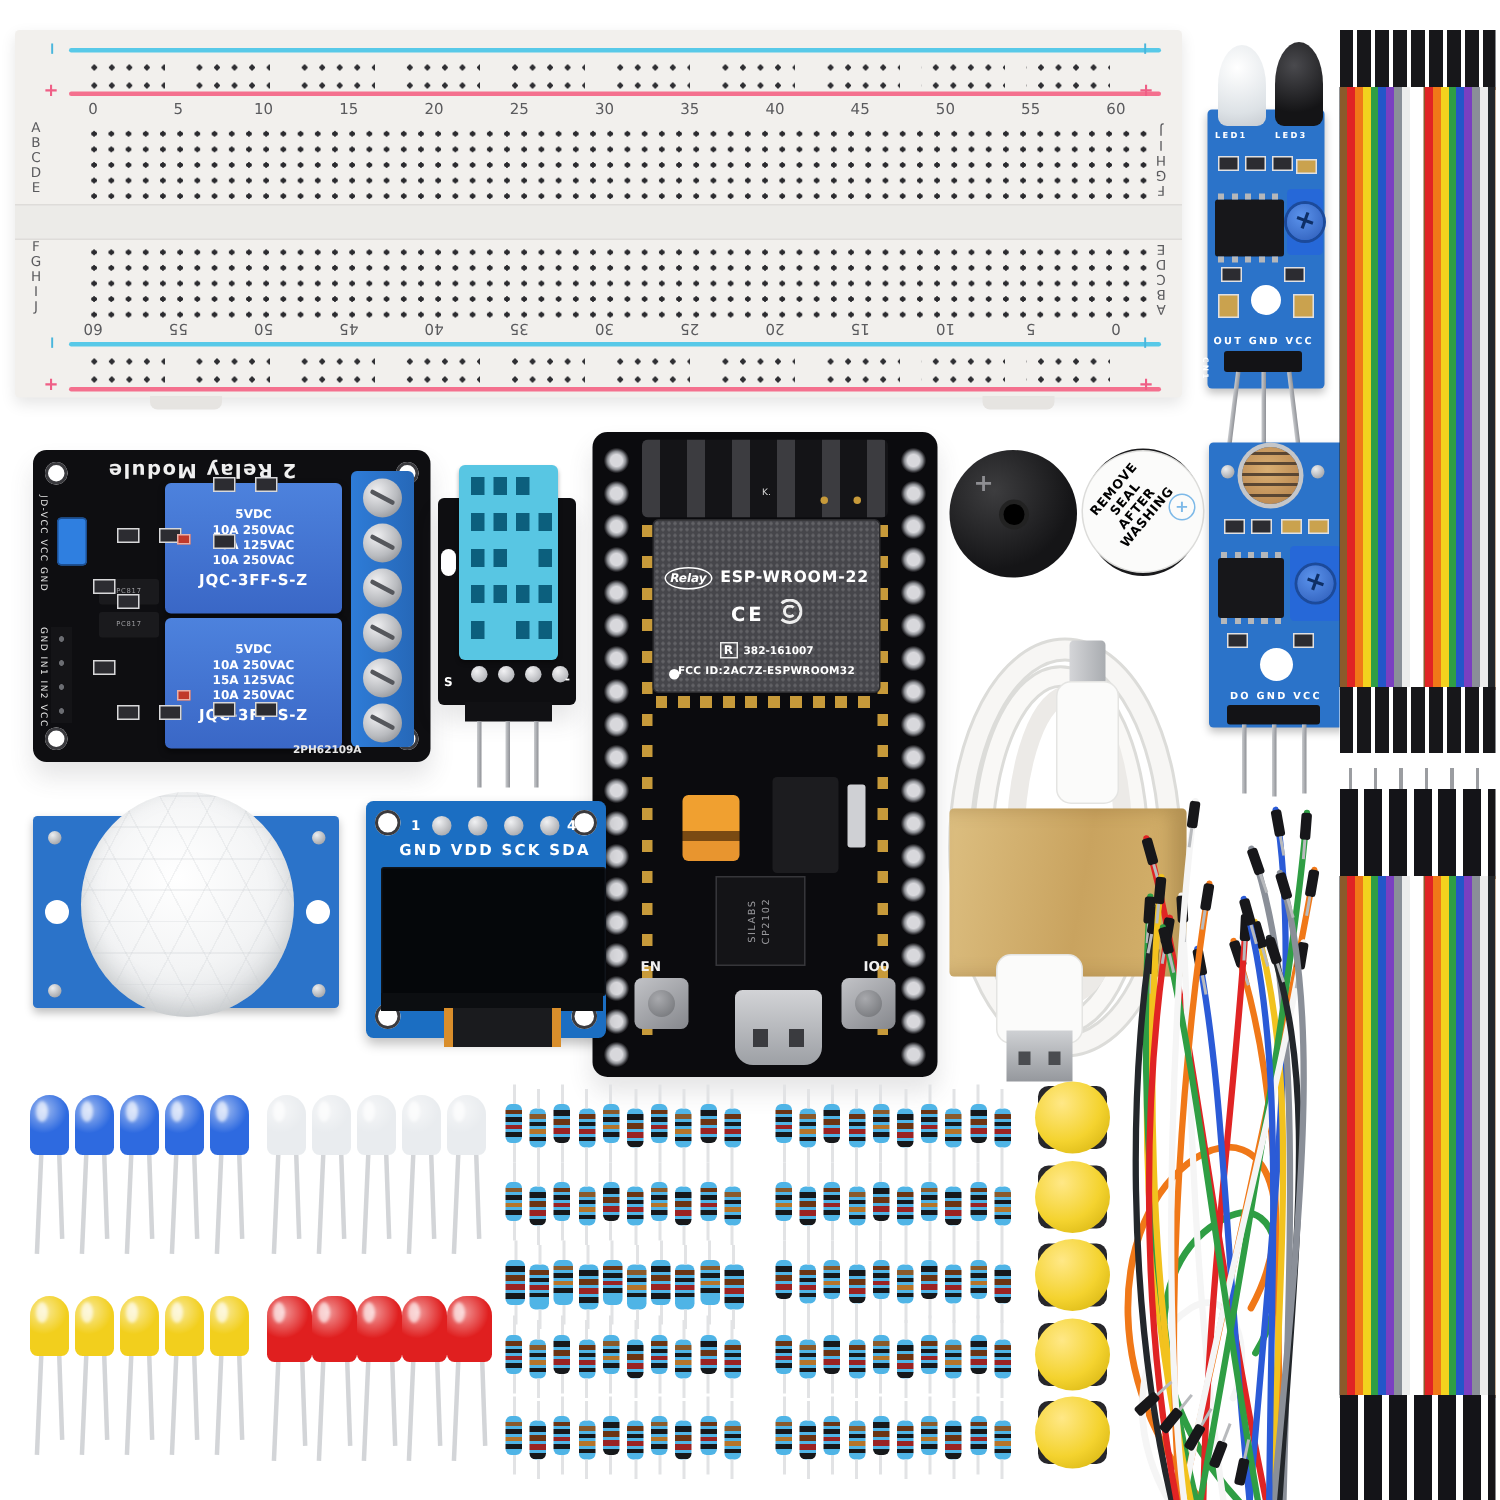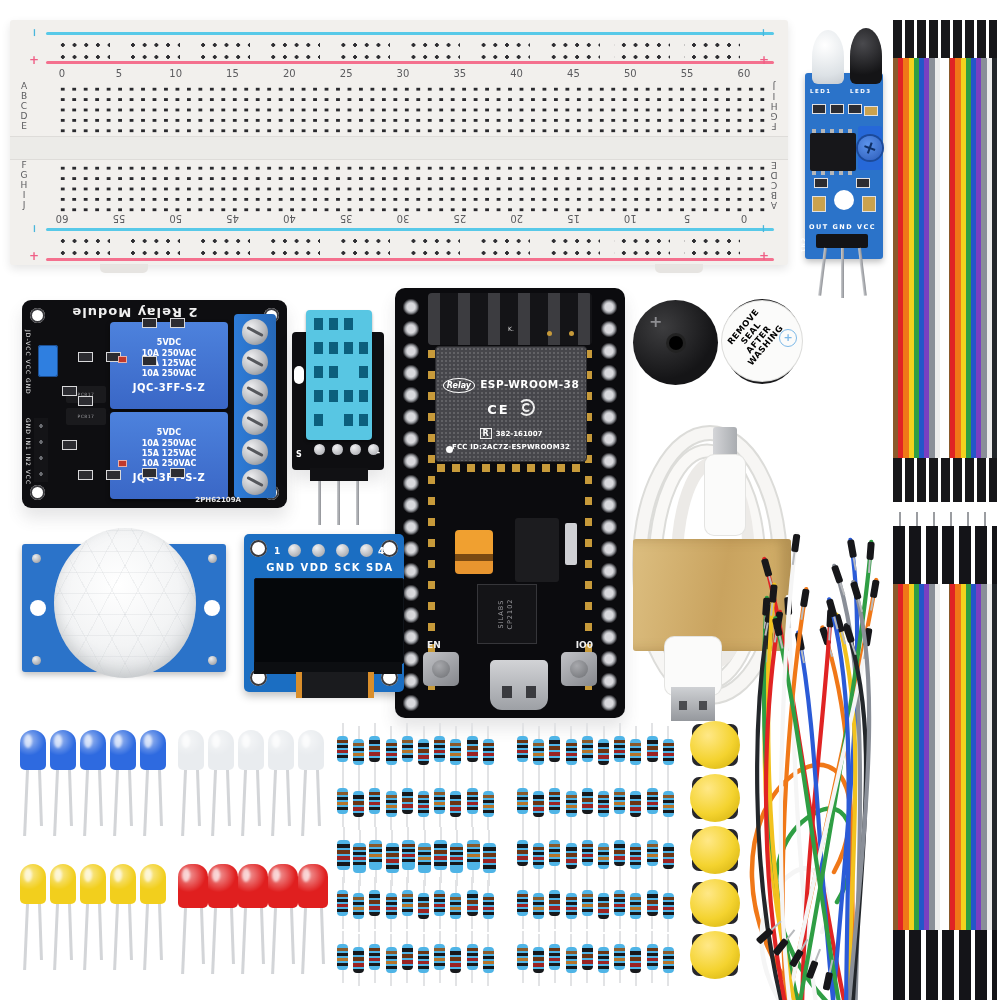--- a/index.html
+++ b/index.html
@@ -405,21 +405,21 @@
     <div class="esp-goldcol" style="left:33px;"></div>
     <div class="esp-goldcol" style="right:33px;"></div>
     <div id="esp-ant">
       <span>K.</span>
       <i class="gold-dot" style="right:40px;"></i>
       <i class="gold-dot" style="right:18px;"></i>
     </div>
     <div id="esp-can">
       <div style="margin-top:26px;">
         <span class="wifi">Relay</span>
-        <span class="espname">ESP-WROOM-38</span>
+        <span class="espname">ESP-WROOM-22</span>
       </div>
       <div style="margin-top:4px;">
         <span class="ce">CE</span><span class="spiral"></span>
       </div>
       <div style="margin-top:3px;">
         <span class="rbox">R</span><span class="cert">382-161007</span>
       </div>
       <div class="fcc">FCC ID:2AC7Z-ESPWROOM32</div>
       <i class="can-dot"></i>
     </div>
@@ -463,20 +463,44 @@
     <div class="sres tan" style="left:12px;top:168px;height:14px;"></div>
     <div class="sres tan" style="left:62px;top:168px;height:14px;"></div>
     <span class="pclabel" style="left:9px;top:195px;font-size:6.5px;">OUT GND VCC</span>
     <span class="pclabel" style="left:0px;top:210px;font-size:5px;writing-mode:vertical-rl;">CN1</span>
     <div class="pinblk" style="left:16px;top:206px;width:52px;height:14px;"></div>
     <div class="pin" style="left:24px;top:220px;height:48px;transform:rotate(7deg);transform-origin:top;"></div>
     <div class="pin" style="left:41px;top:220px;height:50px;"></div>
     <div class="pin" style="left:58px;top:220px;height:48px;transform:rotate(-7deg);transform-origin:top;"></div>
   </div>
 
+  <div class="abs" style="left:798px;top:288px;width:110px;height:242px;">
+    <div class="bluepcb" style="left:8px;top:7px;width:92px;height:190px;"></div>
+    <div style="position:absolute;left:30px;top:10px;width:38px;height:38px;border-radius:50%;
+         background:radial-gradient(circle at 45% 40%,#d9ae72,#b3804a);box-shadow:0 0 0 3px #c4c6c9;
+         overflow:hidden;">
+      <div style="position:absolute;inset:0;background:repeating-linear-gradient(0deg,transparent 0 5px,#5a4632 5px 7px);"></div>
+    </div>
+    <div class="screwdot" style="left:16px;top:22px;"></div>
+    <div class="screwdot" style="left:76px;top:22px;"></div>
+    <div class="sres" style="left:18px;top:58px;"></div>
+    <div class="sres" style="left:36px;top:58px;"></div>
+    <div class="sres tan" style="left:56px;top:58px;"></div>
+    <div class="sres tan" style="left:74px;top:58px;"></div>
+    <div class="ic" style="left:14px;top:84px;width:44px;height:40px;"></div>
+    <div class="pot" style="left:62px;top:76px;width:34px;height:50px;"></div>
+    <div class="sres" style="left:20px;top:134px;"></div>
+    <div class="sres" style="left:64px;top:134px;"></div>
+    <div class="whole" style="left:42px;top:144px;width:22px;height:22px;"></div>
+    <span class="pclabel" style="left:22px;top:172px;font-size:6.5px;">DO GND VCC</span>
+    <div class="pinblk" style="left:20px;top:182px;width:62px;height:13px;"></div>
+    <div class="pin" style="left:30px;top:195px;height:46px;"></div>
+    <div class="pin" style="left:50px;top:195px;height:48px;"></div>
+    <div class="pin" style="left:70px;top:195px;height:46px;"></div>
+  </div>
 
   <div class="abs" style="left:18px;top:528px;width:212px;height:162px;">
     <div class="bluepcb" style="left:4px;top:16px;width:204px;height:128px;border-radius:3px;"></div>
     <div class="screwdot" style="left:14px;top:26px;"></div>
     <div class="screwdot" style="left:14px;top:128px;"></div>
     <div class="screwdot" style="left:190px;top:26px;"></div>
     <div class="screwdot" style="left:190px;top:128px;"></div>
     <div class="whole" style="left:12px;top:72px;width:16px;height:16px;"></div>
     <div class="whole" style="left:186px;top:72px;width:16px;height:16px;"></div>
     <div id="pir-dome"></div>

